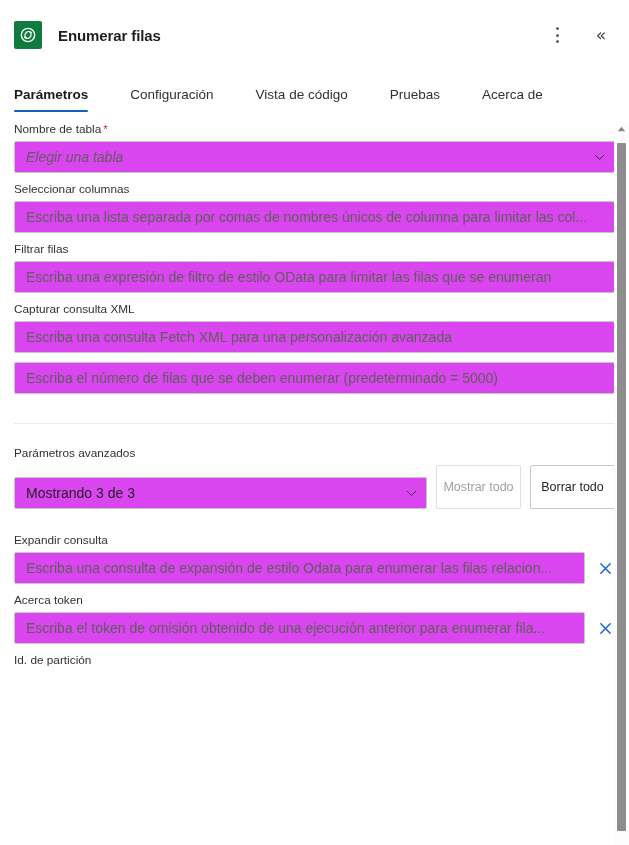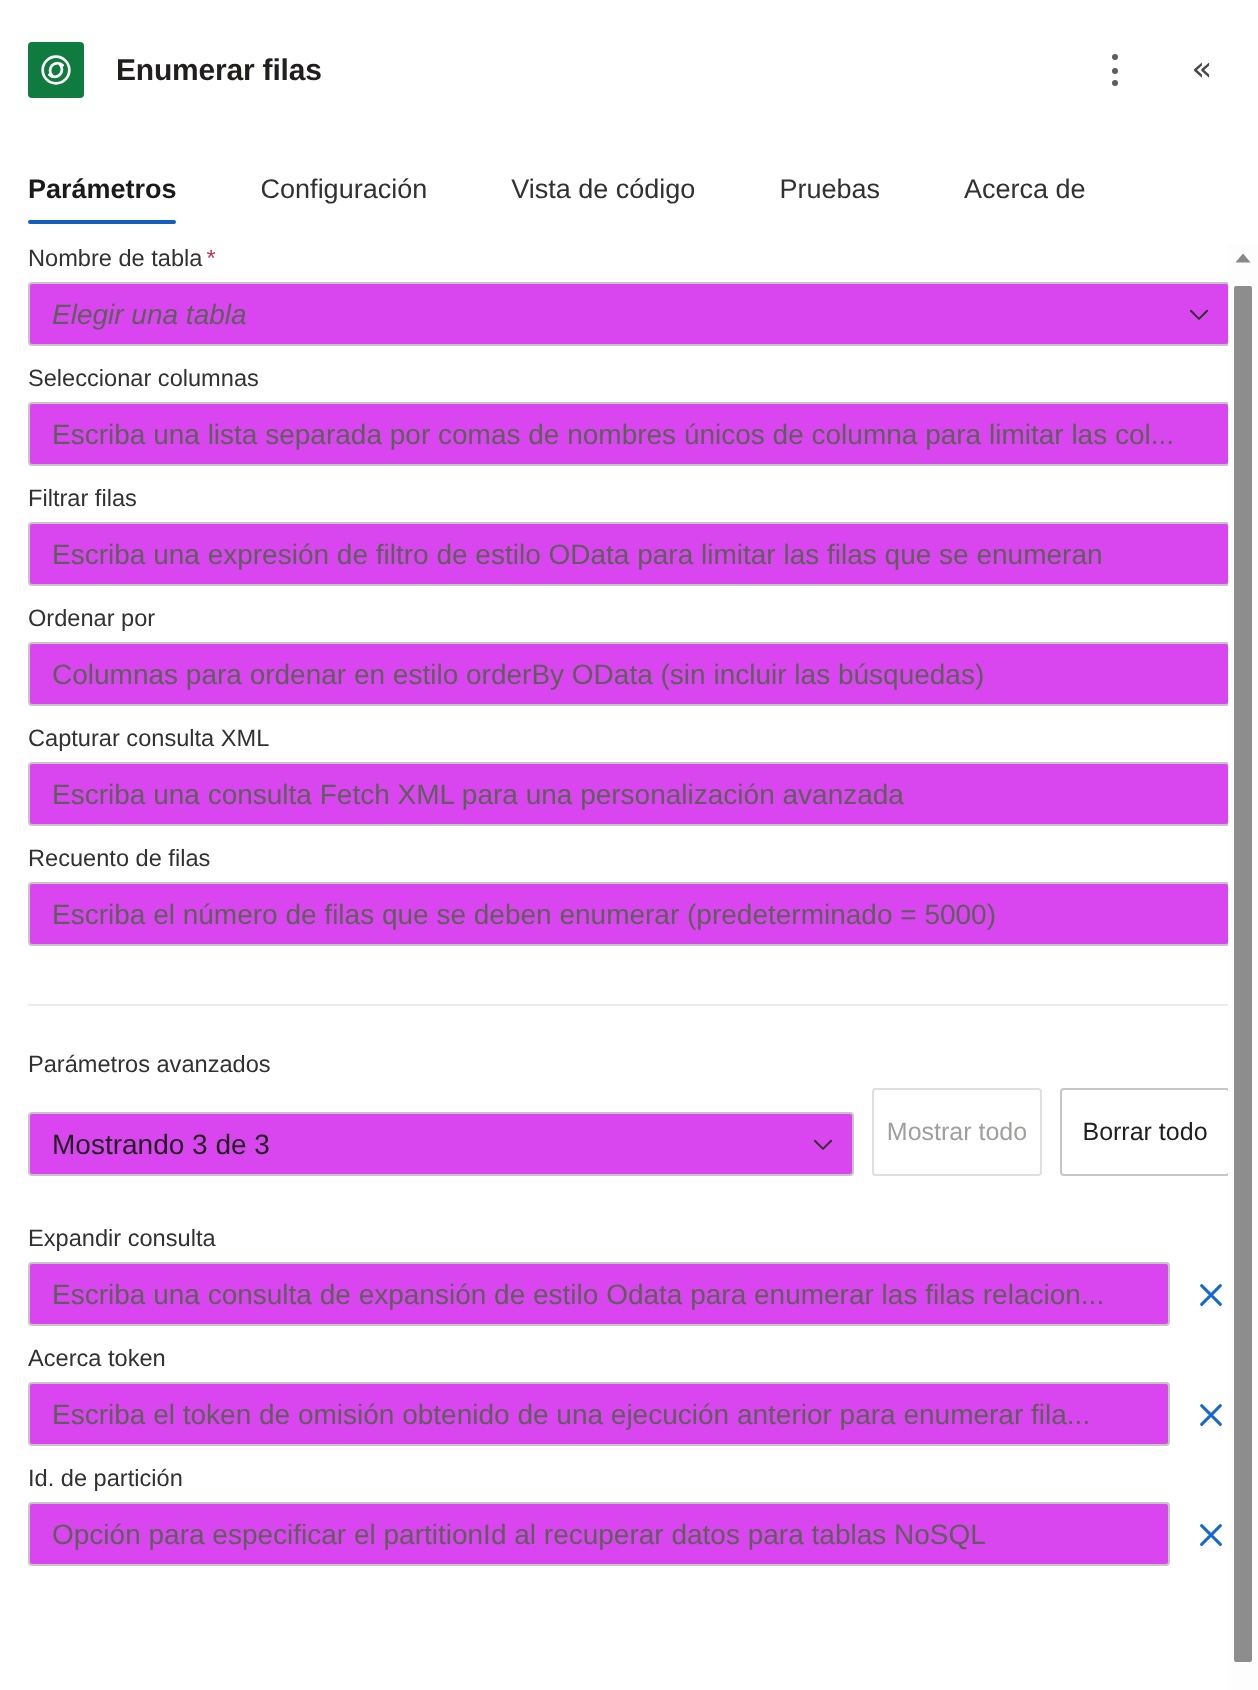--- a/index.html
+++ b/index.html
@@ -315,36 +315,29 @@
     </div>
   </div>
 
   <div class="field">
     <label class="field-label">Filtrar filas</label>
     <div class="input-row">
       <input class="text-input" type="text" placeholder="Escriba una expresión de filtro de estilo OData para limitar las filas que se enumeran" style="">
     </div>
   </div>
 
-  <div class="field">
-    <label class="field-label">Ordenar por</label>
-    <div class="input-row">
-      <input class="text-input" type="text" placeholder="Columnas para ordenar en estilo orderBy OData (sin incluir las búsquedas)" style="">
-    </div>
-  </div>
 
   <div class="field">
     <label class="field-label">Capturar consulta XML</label>
     <div class="input-row">
       <input class="text-input" type="text" placeholder="Escriba una consulta Fetch XML para una personalización avanzada" style="">
     </div>
   </div>
 
   <div class="field">
-    <label class="field-label">Recuento de filas</label>
     <div class="input-row">
       <input class="text-input" type="text" placeholder="Escriba el número de filas que se deben enumerar (predeterminado = 5000)" style="">
     </div>
   </div>
 
   <div class="divider"></div>
 
   <div>
     <label class="field-label">Parámetros avanzados</label>
     <div class="adv-row">
@@ -384,28 +377,20 @@
       <span class="clear-x">
         <svg width="15" height="15" viewBox="0 0 16 16" aria-hidden="true">
           <path d="M3 3l10 10M13 3L3 13" stroke="#1767d4" stroke-width="1.6" stroke-linecap="round"></path>
         </svg>
       </span>
     </div>
   </div>
 
   <div class="field">
     <label class="field-label">Id. de partición</label>
-    <div class="input-row">
-      <input class="text-input" type="text" placeholder="Opción para especificar el partitionId al recuperar datos para tablas NoSQL" style="">
-      <span class="clear-x">
-        <svg width="15" height="15" viewBox="0 0 16 16" aria-hidden="true">
-          <path d="M3 3l10 10M13 3L3 13" stroke="#1767d4" stroke-width="1.6" stroke-linecap="round"></path>
-        </svg>
-      </span>
-    </div>
   </div>
 
 </div>
 
 <div class="scrollbar">
   <div class="sb-arrow">
     <svg width="9" height="6" viewBox="0 0 10 6" aria-hidden="true">
       <path d="M5 0.5L9.2 5.5H0.8z" fill="#8a8886"></path>
     </svg>
   </div>

